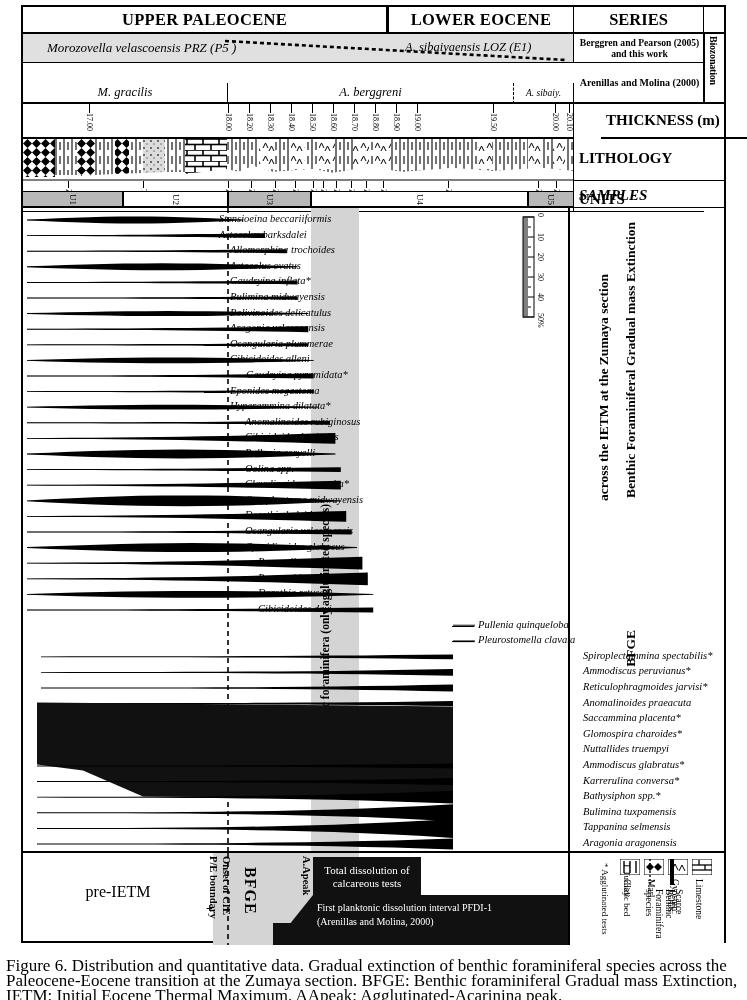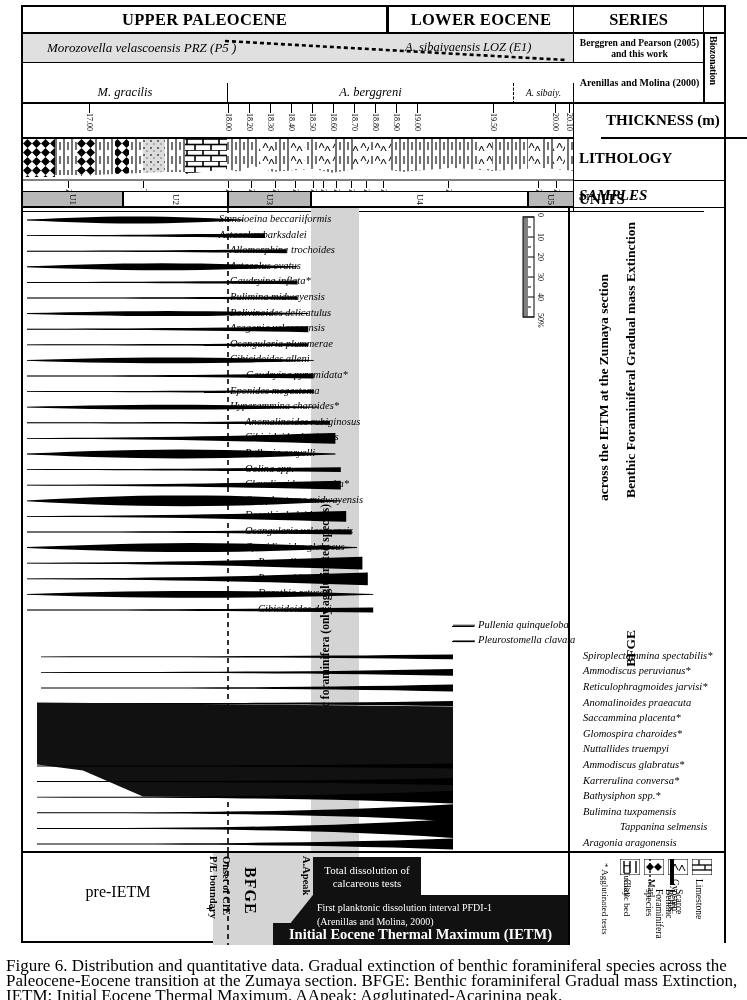--- a/index.html
+++ b/index.html
@@ -380,21 +380,21 @@
         <div class="spname" style="left: 207px; top: 114.2px;">Aragonia velascoensis</div>
         <div class="abs" style="left: 181px; top: 121.2px; width: 22px; height: 0px; border-top: 1.6px solid rgb(0, 0, 0);"></div>
         <div class="spname" style="left: 207px; top: 129.8px;">Osangularia plummerae</div>
         <div class="abs" style="left: 181px; top: 136.8px; width: 22px; height: 0px; border-top: 1.6px solid rgb(0, 0, 0);"></div>
         <div class="spname" style="left: 207px; top: 145.4px;">Cibicidoides alleni</div>
         <div class="abs" style="left: 181px; top: 152.4px; width: 22px; height: 0px; border-top: 1.6px solid rgb(0, 0, 0);"></div>
         <div class="spname" style="left: 223px; top: 161px;">Gaudryina pyramidata*</div>
         <div class="abs" style="left: 181px; top: 168px; width: 22px; height: 0px; border-top: 1.6px solid rgb(0, 0, 0);"></div>
         <div class="spname" style="left: 207px; top: 176.6px;">Eponides megastoma</div>
         <div class="abs" style="left: 181px; top: 183.6px; width: 22px; height: 0px; border-top: 1.6px solid rgb(0, 0, 0);"></div>
-        <div class="spname" style="left: 207px; top: 192.2px;">Hyperammina charoides*</div>
+        <div class="spname" style="left: 207px; top: 192.2px;">Hyperammina dilatata*</div>
         <div class="abs" style="left: 181px; top: 199.2px; width: 22px; height: 0px; border-top: 1.6px solid rgb(0, 0, 0);"></div>
         <div class="spname" style="left: 222px; top: 207.8px;">Anomalinoides rubiginosus</div>
         <div class="abs" style="left: 196px; top: 214.8px; width: 22px; height: 0px; border-top: 1.6px solid rgb(0, 0, 0);"></div>
         <div class="spname" style="left: 222px; top: 223.4px;">Cibicidoides hyphalus</div>
         <div class="abs" style="left: 196px; top: 230.4px; width: 22px; height: 0px; border-top: 1.6px solid rgb(0, 0, 0);"></div>
         <div class="spname" style="left: 222px; top: 239px;">Pullenia coryelli</div>
         <div class="abs" style="left: 196px; top: 246px; width: 22px; height: 0px; border-top: 1.6px solid rgb(0, 0, 0);"></div>
         <div class="spname" style="left: 222px; top: 254.6px;">Oolina spp.</div>
         <div class="abs" style="left: 196px; top: 261.6px; width: 22px; height: 0px; border-top: 1.6px solid rgb(0, 0, 0);"></div>
         <div class="spname" style="left: 222px; top: 270.2px;">Clavulinoides amorpha*</div>
@@ -423,21 +423,21 @@
         <div class="spname" style="left: 560px; top: 457.4px;">Ammodiscus  peruvianus*</div>
         <div class="spname" style="left: 560px; top: 473px;">Reticulophragmoides  jarvisi*</div>
         <div class="spname" style="left: 560px; top: 488.6px;">Anomalinoides praeacuta</div>
         <div class="spname" style="left: 560px; top: 504.2px;">Saccammina placenta*</div>
         <div class="spname" style="left: 560px; top: 519.8px;">Glomospira charoides*</div>
         <div class="spname" style="left: 560px; top: 535.4px;">Nuttallides truempyi</div>
         <div class="spname" style="left: 560px; top: 551px;">Ammodiscus glabratus*</div>
         <div class="spname" style="left: 560px; top: 566.6px;">Karrerulina conversa*</div>
         <div class="spname" style="left: 560px; top: 582.2px;">Bathysiphon spp.*</div>
         <div class="spname" style="left: 560px; top: 597.8px;">Bulimina tuxpamensis</div>
-        <div class="spname" style="left: 560px; top: 613.4px; margin-left: 37px;">Tappanina selmensis</div>
+        <div class="spname" style="left: 560px; top: 613.4px;">Tappanina selmensis</div>
         <div class="spname" style="left: 560px; top: 629px;">Aragonia aragonensis</div>
       </div>
   </div>
 
   <div class="abs" style="left:0;top:844px;width:701px;height:92px;border-top:2.5px solid #000;">
 
     <div class="abs" style="left:288px;top:0;width:48px;height:92px;background:#d4d4d4;"></div>
     <div class="abs" style="left:190px;top:0;width:100px;height:92px;background:#d4d4d4;"></div>
 
     <div class="abs" style="left:10px;top:30px;width:170px;text-align:center;font-size:16px;">pre-IETM</div>
@@ -455,21 +455,20 @@
     <svg class="abs" style="left:0;top:0;width:701px;height:92px;">
       <polygon points="250,92 290,42 545,42 545,92" fill="#111"></polygon>
       <rect x="250" y="70" width="860" height="22" fill="#111"></rect>
       <rect x="0" y="72" width="0" height="0" fill="#111"></rect>
     </svg>
 
     <div class="abs center" style="left:290px;top:4px;width:108px;height:39px;background:#111;color:#fff;font-size:11px;line-height:13px;padding:1px;">Total dissolution of calcareous tests</div>
 
     <div class="abs" style="left:290px;top:46px;width:194px;height:30px;background:#111;color:#fff;font-size:10px;line-height:14px;padding:2px 4px;">First planktonic dissolution interval PFDI-1 (Arenillas and Molina, 2000)</div>
 
-    <div class="abs center serif-b" style="left:250px;top:71px;width:295px;height:21px;color:#fff;font-size:14.5px;">Initial Eocene Thermal Maximum (IETM)</div>
 
     <div class="abs" style="left:545px;top:0;width:156px;height:92px;border-left:2.5px solid #000;background:#fff;" id="legendbox">
         <div class="abs" style="left: 122px; top: 6px;">
           <div class="abs" style="left: 0px; top: 0px;">
             <svg width="20" height="16">
               <rect width="20" height="16" fill="#fff" stroke="#000"></rect>
               <line x1="0" y1="6" x2="20" y2="6" stroke="#000" stroke-width="1.3"></line>
               <line x1="0" y1="11" x2="20" y2="11" stroke="#000" stroke-width="1.3"></line>
               <line x1="7" y1="1" x2="7" y2="6" stroke="#000" stroke-width="1.3"></line>
               <line x1="13" y1="6" x2="13" y2="11" stroke="#000" stroke-width="1.3"></line>

